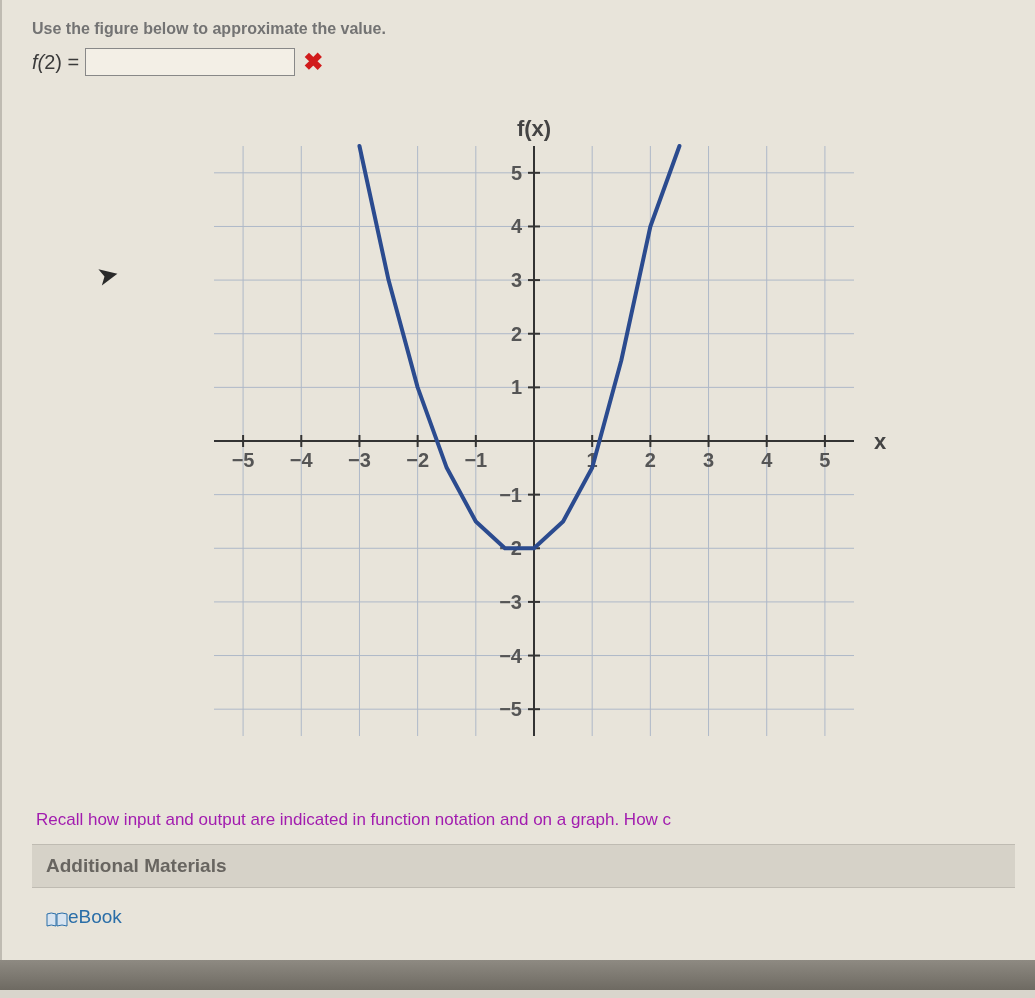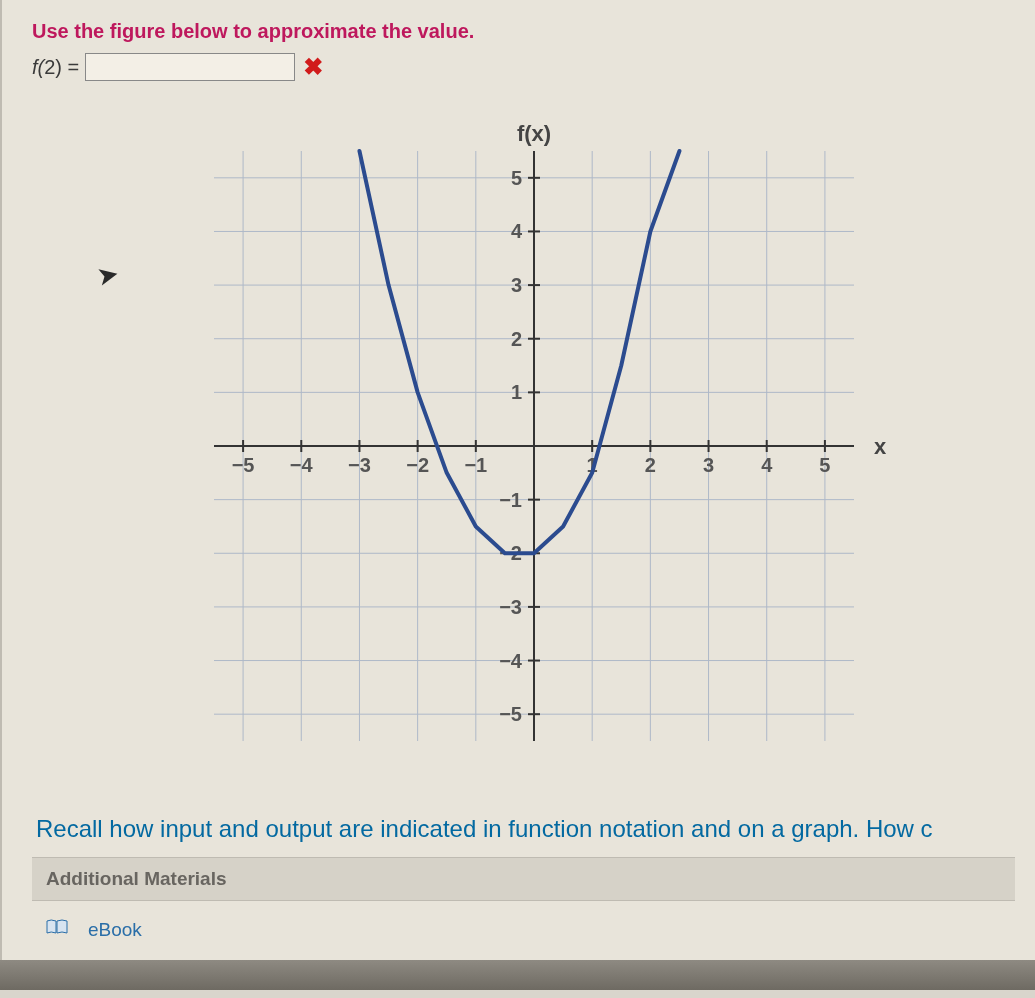--- a/index.html
+++ b/index.html
@@ -13,23 +13,23 @@
     overflow: hidden;
   }
   .page {
     background: #e8e4da;
     border-left: 2px solid #bfbbb2;
     padding: 20px 0 0 30px;
     min-height: 960px;
     position: relative;
   }
   .prompt {
-    font-size: 20px;
+    font-size: 16px;
     font-weight: bold;
-    color: #be185d;
+    color: #737373;
     margin-bottom: 10px;
   }
   .answer-line {
     display: flex;
     align-items: center;
     font-size: 20px;
     color: #3a3a3a;
     margin-bottom: 20px;
   }
   .fn-label { font-style: italic; }
@@ -48,39 +48,39 @@
     font-size: 24px;
     margin-left: 2px;
   }
   .graph-wrap {
     width: 100%;
     display: flex;
     justify-content: center;
     margin: 10px 0 30px 0;
   }
   .feedback {
-    color: #0369a1;
-    font-size: 24px;
+    color: #a21caf;
+    font-size: 17px;
     padding: 4px 0 14px 4px;
   }
   .materials-bar {
     background: #d6d2c8;
     border-top: 1px solid #bfbbb2;
     border-bottom: 1px solid #bfbbb2;
     padding: 10px 14px;
     font-weight: bold;
     color: #686560;
     font-size: 19px;
     margin-right: 20px;
   }
   .ebook-row {
     padding: 18px 14px;
     display: flex;
-    align-items: flex-start;
-    gap: 20px;
+    align-items: flex-end;
+    gap: 0;
   }
   .ebook-link {
     color: #2a6ea8;
     font-size: 19px;
   }
   .book-icon {
     width: 22px;
     height: 16px;
     display: inline-block;
   }

